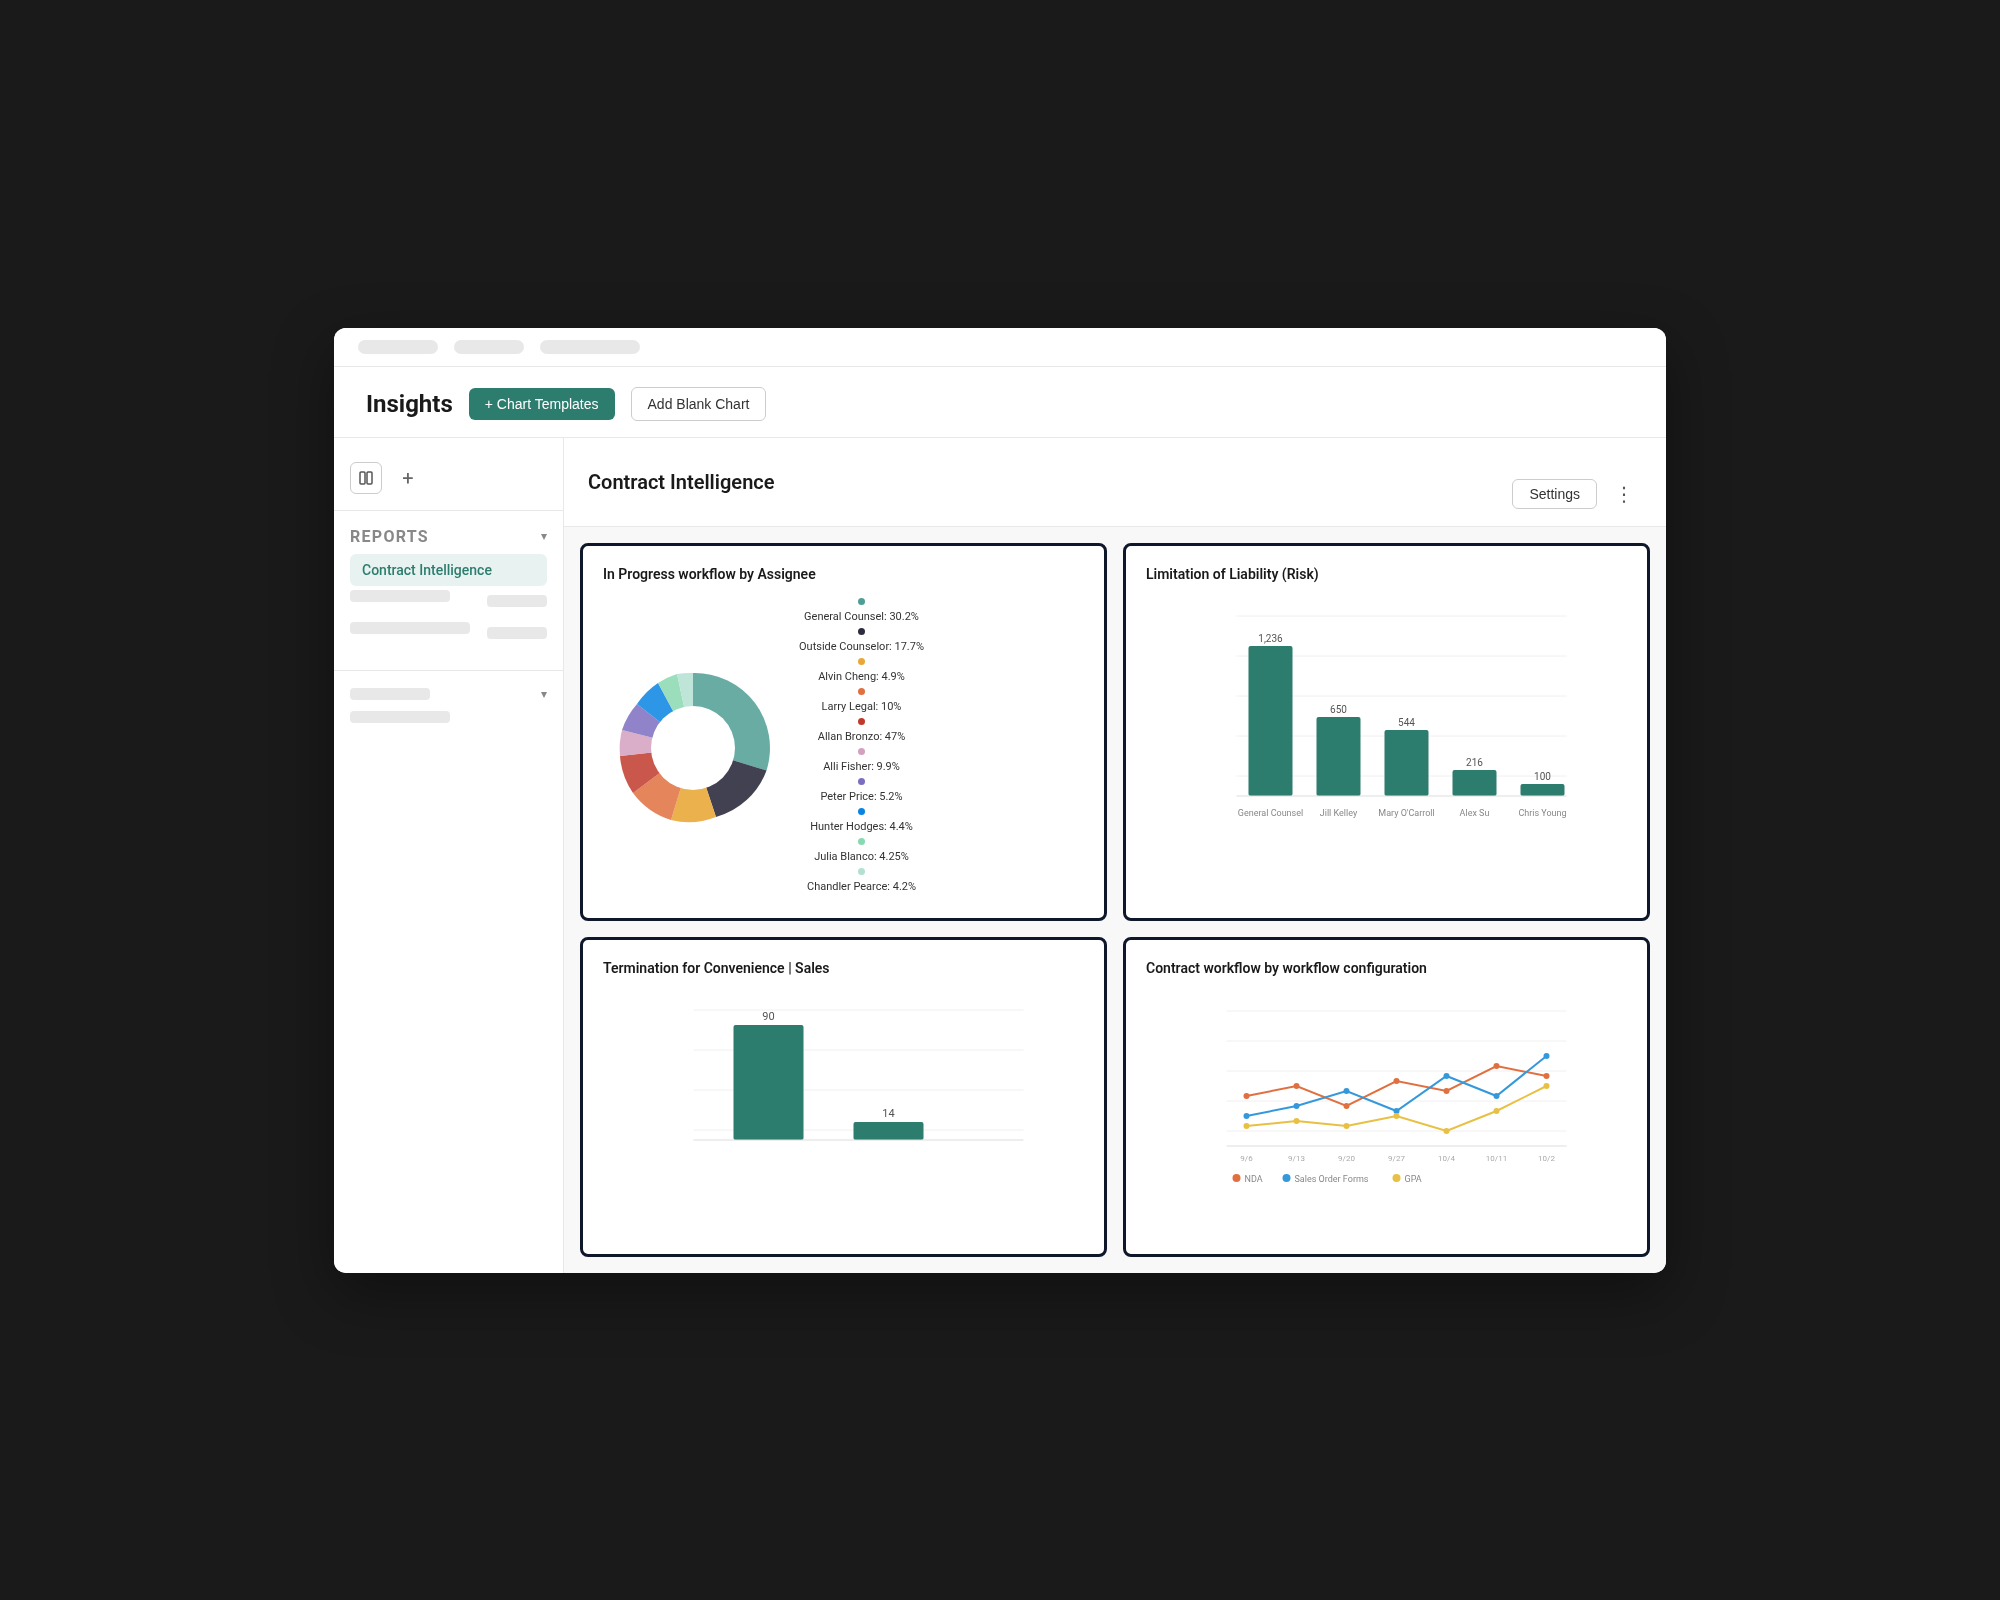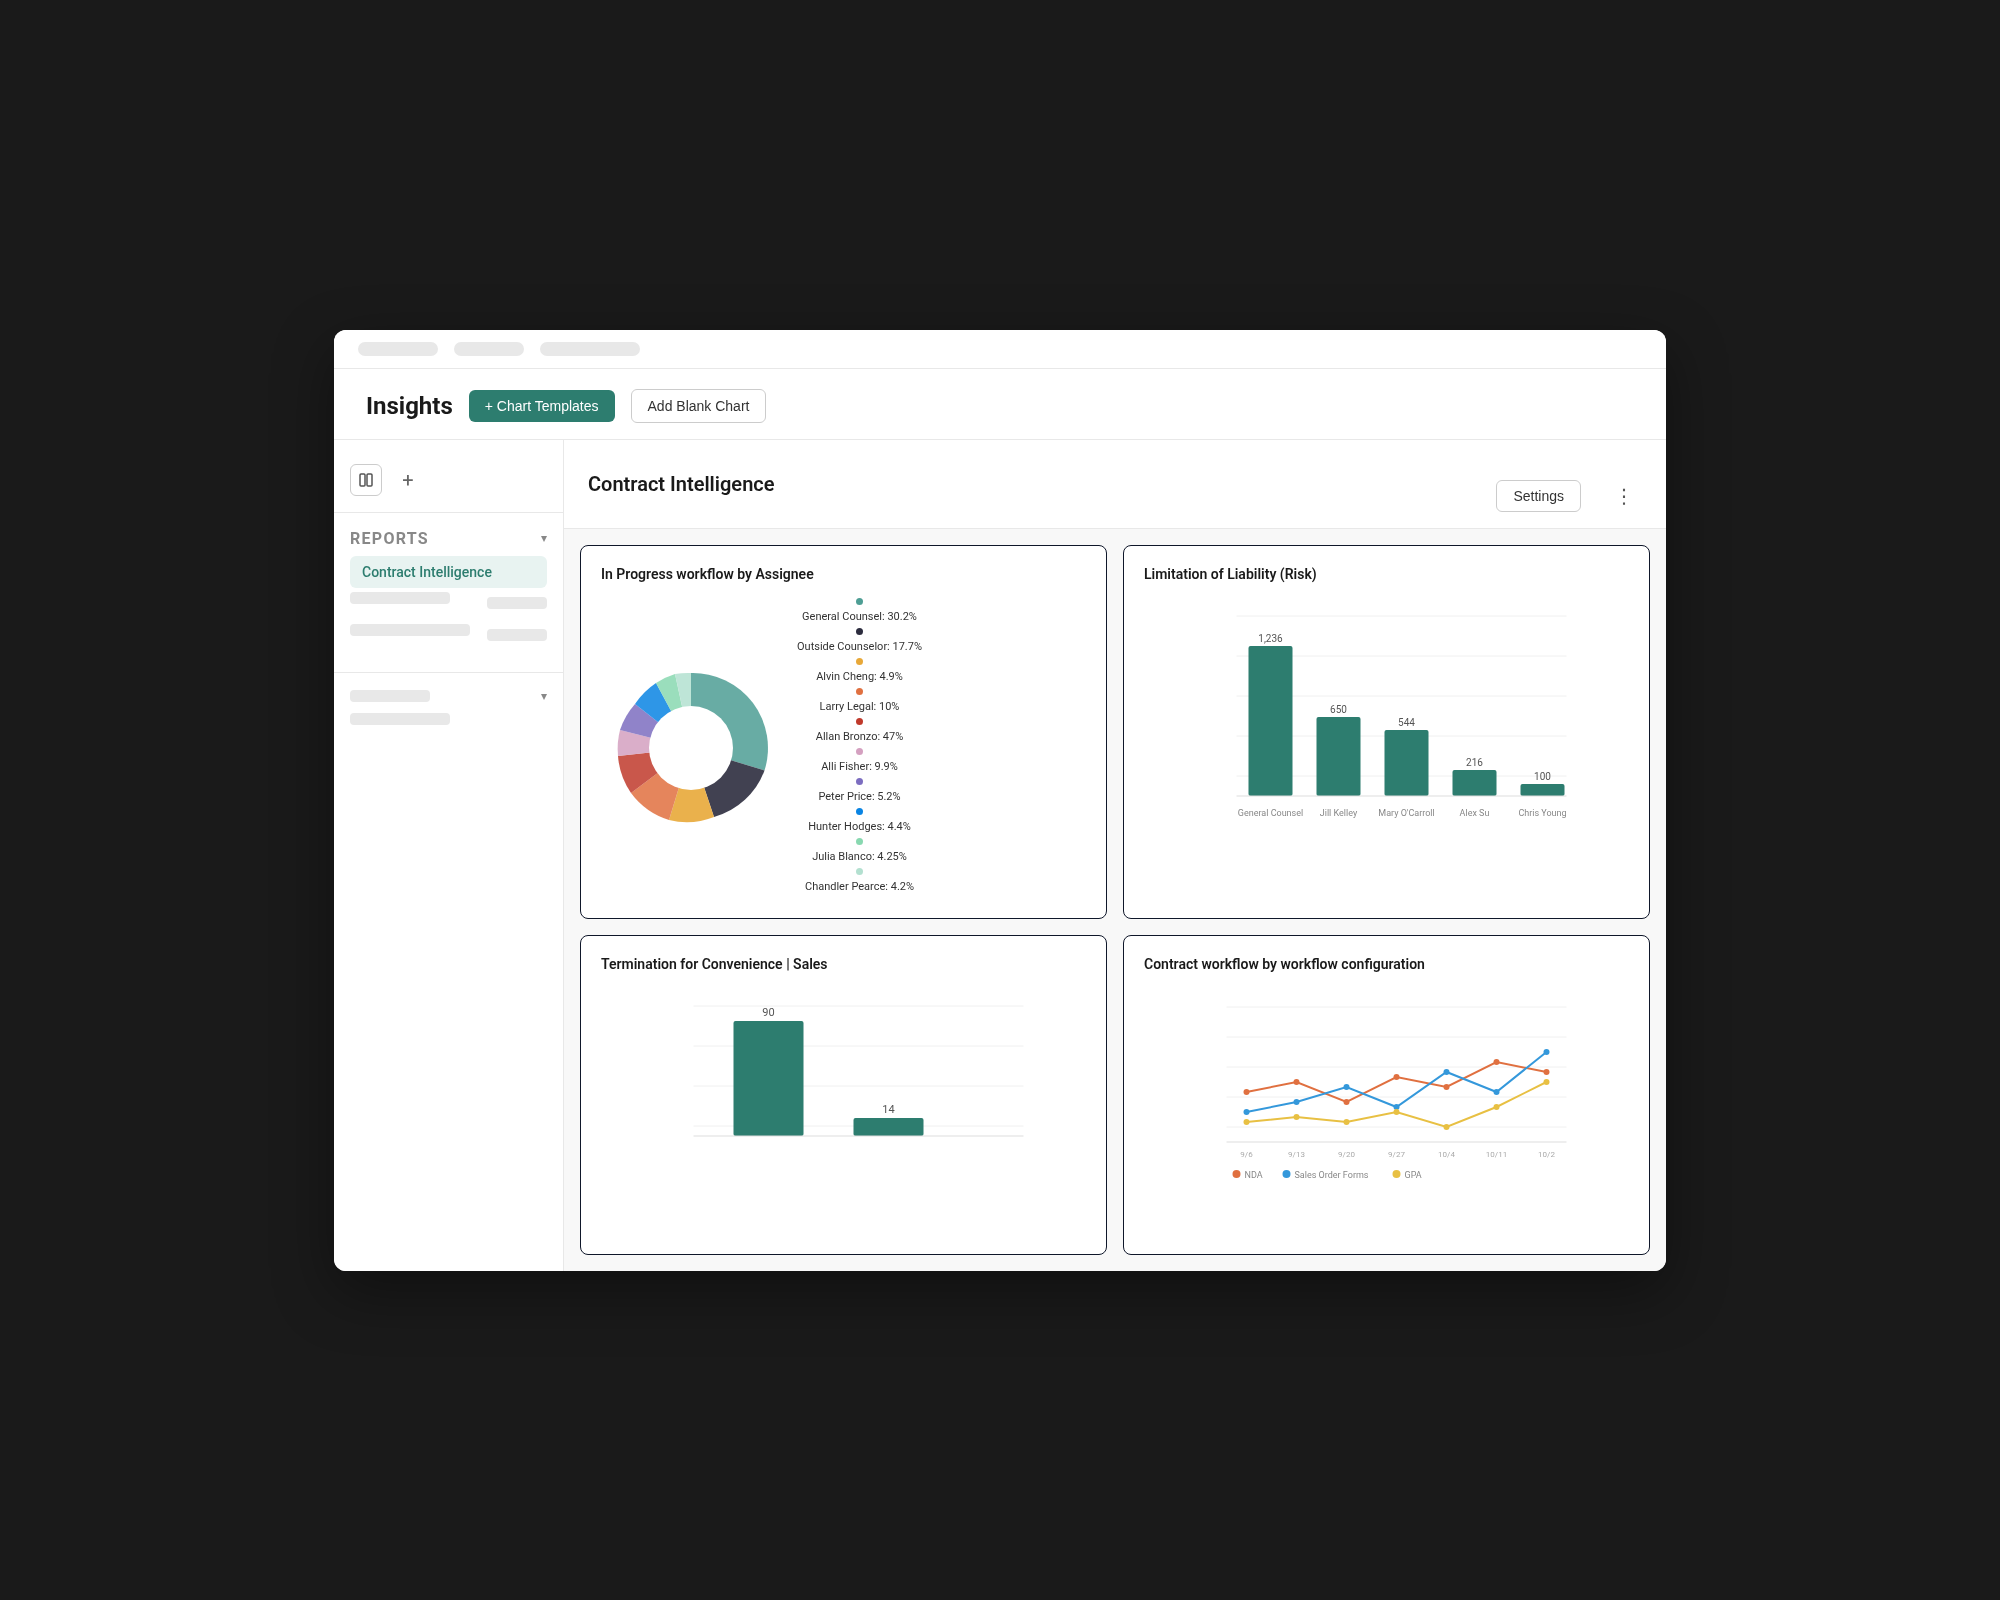--- a/index.html
+++ b/index.html
@@ -183,21 +183,22 @@
       justify-content: space-between;
       border-bottom: 1px solid #e8e8e8;
     }
     .content-title {
       font-size: 20px;
       font-weight: 600;
       color: #1a1a1a;
     }
     .content-actions {
       display: flex;
-      gap: 25px;
+      align-items: center;
+      gap: 9px;
       margin-top: 24px;
     }
     .btn-settings {
       background: #fff;
       border: 1.5px solid #ccc;
       border-radius: 6px;
       padding: 6px 16px;
       font-size: 14px;
       font-weight: 500;
       cursor: pointer;
@@ -215,21 +216,21 @@
     
     .charts-grid {
       display: grid;
       grid-template-columns: 1fr 1fr;
       gap: 16px;
       padding: 16px;
     }
     .chart-card {
       background: #fff;
       border-radius: 8px;
-      border: 1px solid #0f172a;
+      border: 3px solid #0f172a;
       padding: 20px;
       min-height: 320px;
     }
     .chart-card-title {
       font-size: 14px;
       font-weight: 600;
       color: #1a1a1a;
       margin-bottom: 16px;
     }
     

